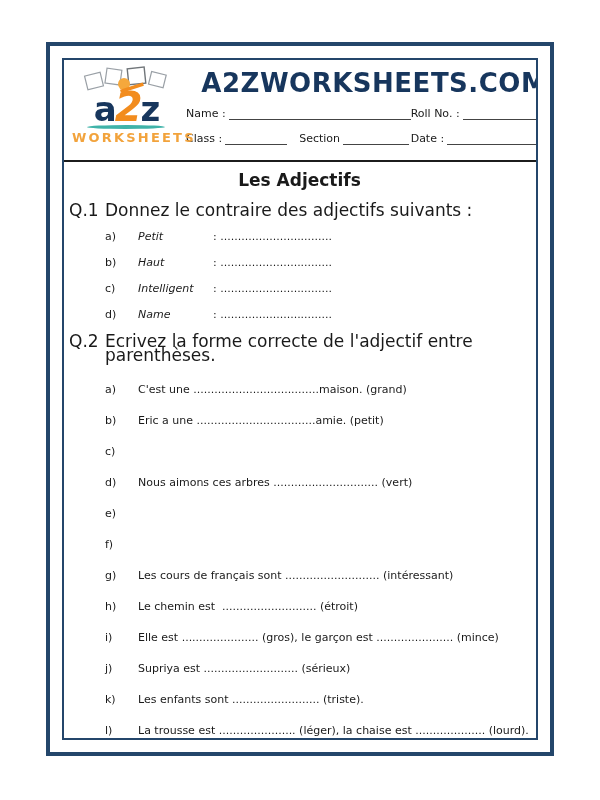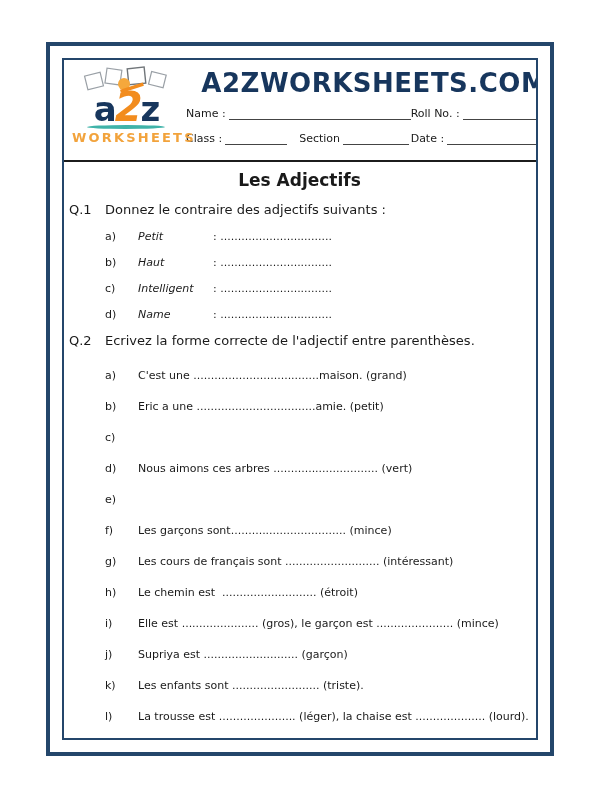--- a/index.html
+++ b/index.html
@@ -140,21 +140,21 @@
   }
   .ws-title {
     text-align: center;
     font-weight: bold;
     font-size: 17px;
     margin: 4px 0 0;
   }
   .question { margin-top: 13px; }
   .q-head {
     display: flex;
-    font-size: 13px;
+    font-size: 17px;
     line-height: 14px;
   }
   .q-num { width: 36px; flex: 0 0 36px; }
   .q-prompt { flex: 1; }
   .item {
     display: flex;
     font-size: 11px;
     line-height: 13px;
     margin-left: 36px;
   }
@@ -281,41 +281,40 @@
               <span class="item-letter">d)</span>
               <span class="item-text">Nous aimons ces arbres .............................. (vert)</span>
             </div>
 
             <div class="item">
               <span class="item-letter">e)</span>
             </div>
 
             <div class="item">
               <span class="item-letter">f)</span>
-              <span class="item-text">Les garçons sont................................. (mince)</span>
             </div>
 
             <div class="item">
               <span class="item-letter">g)</span>
               <span class="item-text">Les cours de français sont ........................... (intéressant)</span>
             </div>
 
             <div class="item">
               <span class="item-letter">h)</span>
               <span class="item-text">Le chemin est  ........................... (étroit)</span>
             </div>
 
             <div class="item">
               <span class="item-letter">i)</span>
               <span class="item-text">Elle est ...................... (gros), le garçon est ...................... (mince)</span>
             </div>
 
             <div class="item">
               <span class="item-letter">j)</span>
-              <span class="item-text">Supriya est ........................... (garçon)</span>
+              <span class="item-text">Supriya est ........................... (sérieux)</span>
             </div>
 
             <div class="item">
               <span class="item-letter">k)</span>
               <span class="item-text">Les enfants sont ......................... (triste).</span>
             </div>
 
             <div class="item">
               <span class="item-letter">l)</span>
               <span class="item-text">La trousse est ...................... (léger), la chaise est .................... (lourd).</span>

